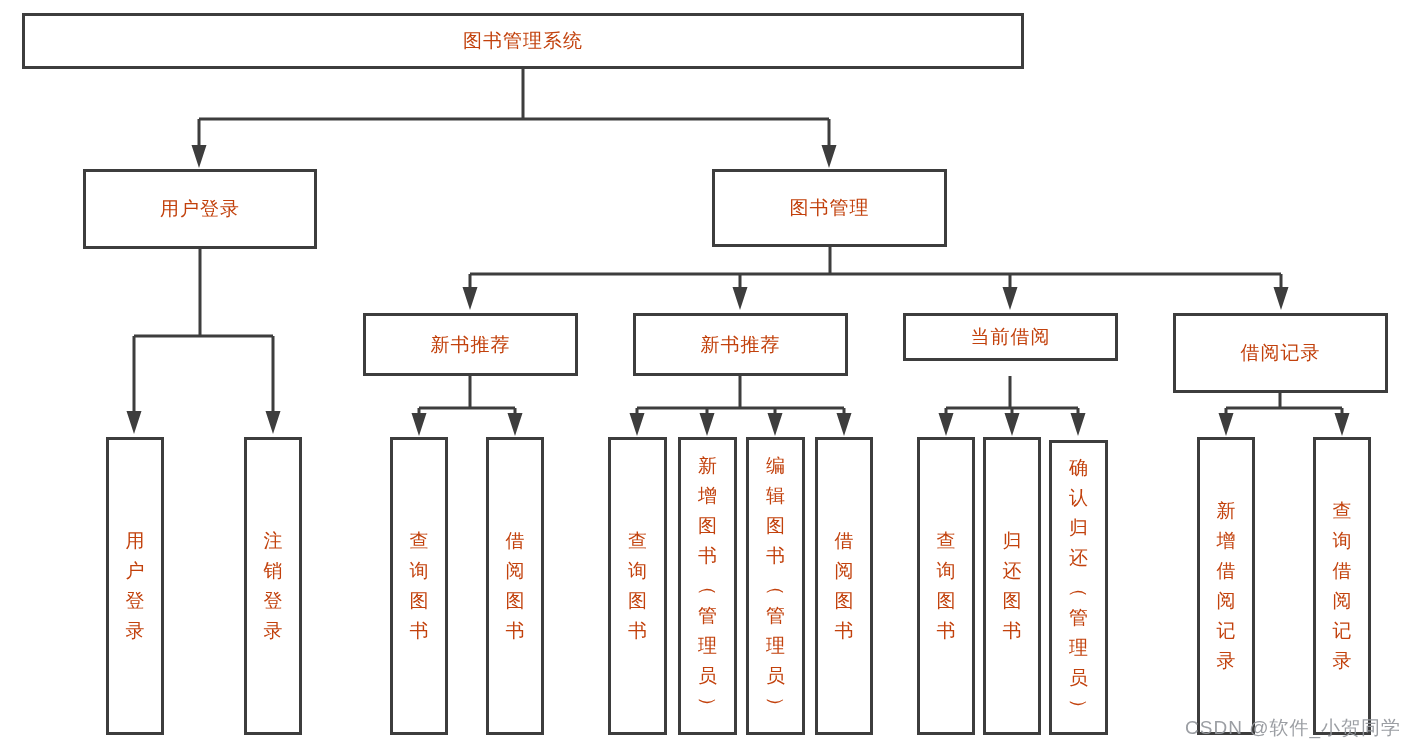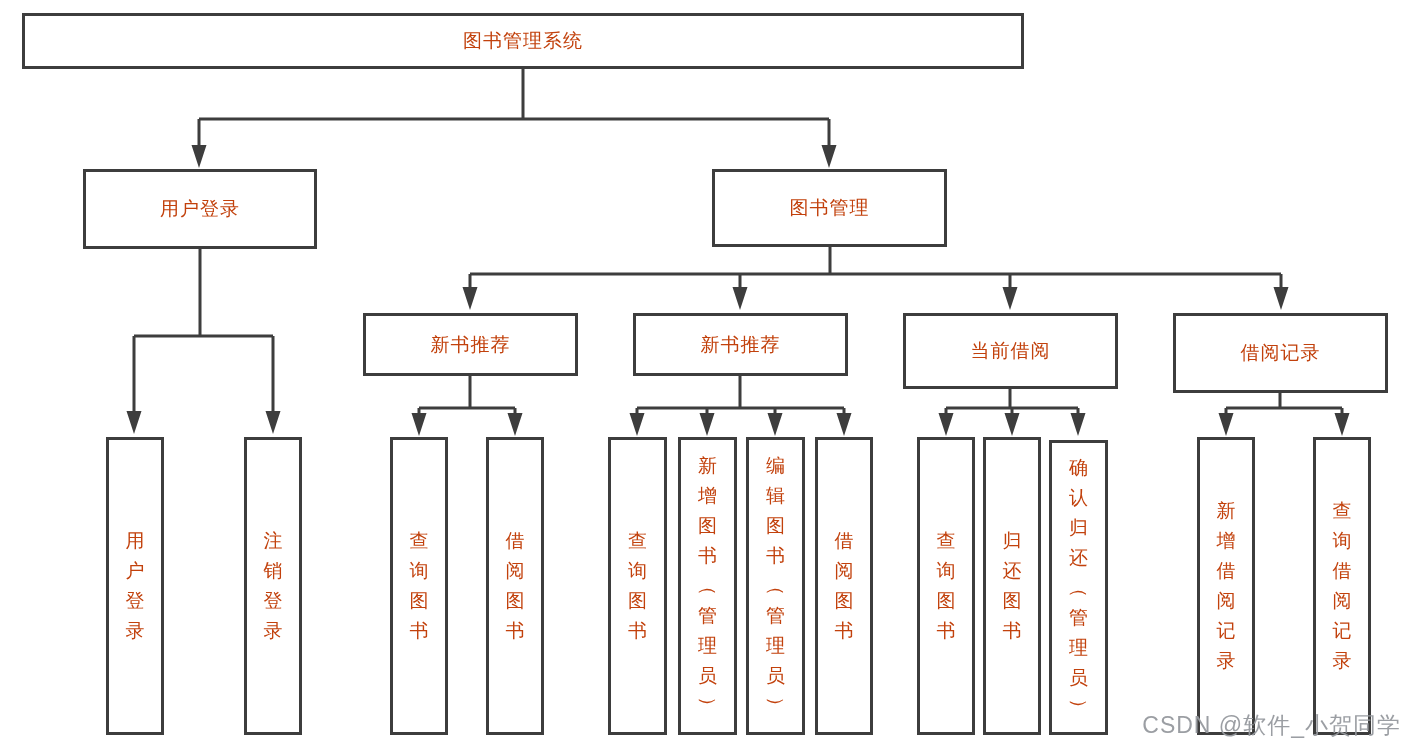--- a/index.html
+++ b/index.html
@@ -41,21 +41,21 @@
     font-size: 19px;
     text-align: center;
   }
   .leaf .vchar.paren {
     transform: rotate(90deg);
   }
   .watermark {
     position: absolute;
     right: 4px;
     bottom: 6px;
-    font-size: 23px;
+    font-size: 19px;
     color: rgba(150, 153, 158, 0.95);
     letter-spacing: 1px;
     white-space: nowrap;
   }
 </style>
 </head>
 <body>
 
 <div class="stage">
 
@@ -97,21 +97,21 @@
       M1334.5 413 L1349.5 413 L1342 436 Z"></path>
   </svg>
 
   <div class="node" style="left:22px; top:13px; width:1002px; height:56px;">图书管理系统</div>
 
   <div class="node" style="left:83px; top:169px; width:234px; height:80px;">用户登录</div>
   <div class="node" style="left:712px; top:169px; width:235px; height:78px;">图书管理</div>
 
   <div class="node" style="left:363px; top:313px; width:215px; height:63px;">新书推荐</div>
   <div class="node" style="left:633px; top:313px; width:215px; height:63px;">新书推荐</div>
-  <div class="node" style="left:903px; top:313px; width:215px; height:76px;">当前借阅</div>
+  <div class="node" style="left:903px; top:313px; width:215px; height:48px;">当前借阅</div>
   <div class="node" style="left:1173px; top:313px; width:215px; height:80px;">借阅记录</div>
 
   <div class="node leaf" style="left:106px; top:437px; width:58px; height:298px;">
       <div class="vchar">用</div>
       <div class="vchar">户</div>
       <div class="vchar">登</div>
       <div class="vchar">录</div>
     </div>
   <div class="node leaf" style="left:244px; top:437px; width:58px; height:298px;">
       <div class="vchar">注</div>

